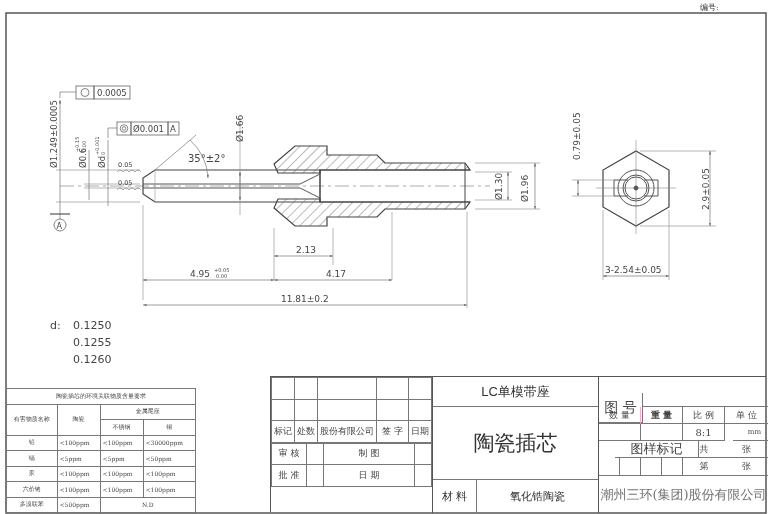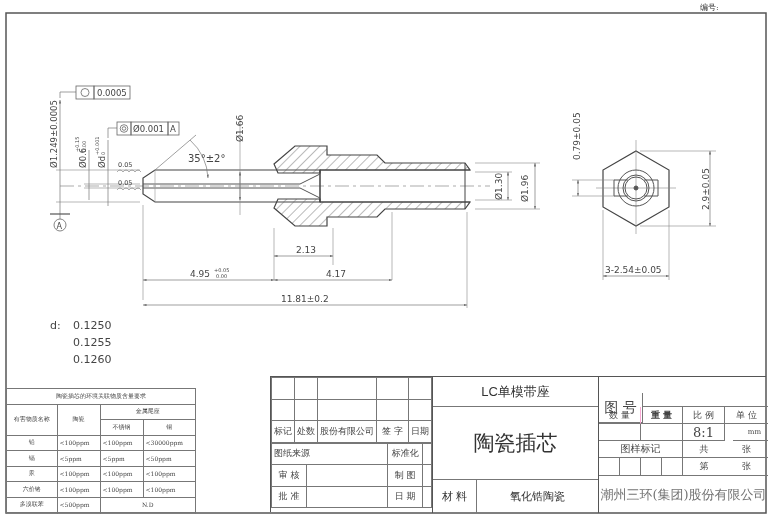--- a/index.html
+++ b/index.html
@@ -238,25 +238,20 @@
         <td>标记</td>
         <td>处数</td>
         <td>股份有限公司</td>
         <td>签 字</td>
         <td>日期</td>
       </tr>
     </tbody>
       </table>
     <table>
       <tbody>
-          <tr>
-        <td colspan="2" style="text-align:left;width:76px">图纸来源</td>
-        <td style="width:30px">标准化</td>
-        <td></td>
-      </tr>
       <tr>
         <td style="width:30px">审 核</td>
         <td></td>
         <td>制 图</td>
         <td></td>
       </tr>
       <tr>
         <td>批 准</td>
         <td></td>
         <td>日 期</td>
@@ -277,24 +272,24 @@
     <div class="cell" style="left:0;top:0;width:44px;height:30px;border-right:1px solid #777;border-bottom:1px solid #777;font-size:14px;margin-top:16px;">图 号</div>
     <div class="cell" style="left:44px;top:0;width:125px;height:30px;border-bottom:1px solid #777;"></div>
 
     <div class="cell" style="left:0;top:30px;width:42px;height:17px;border-right:1px solid #f9a8d4;border-bottom:1px solid #777;font-size:9px;">数 量</div>
     <div class="cell" style="left:42px;top:30px;width:42px;height:17px;border-right:1px solid #777;border-bottom:1px solid #777;font-size:9px;font-weight:bold;">重 量</div>
     <div class="cell" style="left:84px;top:30px;width:42px;height:17px;border-right:1px solid #777;border-bottom:1px solid #777;font-size:9px;">比 例</div>
     <div class="cell" style="left:126px;top:30px;width:43px;height:17px;border-bottom:1px solid #777;font-size:9px;">单 位</div>
 
     <div class="cell" style="left:0;top:47px;width:42px;height:17px;border-right:1px solid #777;border-bottom:1px solid #777;"></div>
     <div class="cell" style="left:42px;top:47px;width:42px;height:17px;border-right:1px solid #777;border-bottom:1px solid #777;"></div>
-    <div class="cell" style="left:84px;top:47px;width:42px;height:17px;border-right:1px solid #777;border-bottom:1px solid #777;font-size:13px;">8:1</div>
+    <div class="cell" style="left:84px;top:47px;width:42px;height:17px;border-right:1px solid #777;border-bottom:1px solid #777;font-size:10px;">8:1</div>
     <div class="cell" style="left:134px;top:47px;width:43px;height:17px;border-bottom:1px solid #777;font-size:7px;">mm</div>
 
-    <div class="cell" style="left:0;top:64px;width:84px;height:17px;border-right:1px solid #777;border-bottom:1px solid #777;font-size:10px;">图样标记</div>
+    <div class="cell" style="left:16px;top:64px;width:84px;height:17px;border-right:1px solid #777;border-bottom:1px solid #777;font-size:13px;">图样标记</div>
     <div class="cell" style="left:84px;top:64px;width:42px;height:17px;border-bottom:1px solid #777;font-size:9px;">共</div>
     <div class="cell" style="left:126px;top:64px;width:43px;height:17px;border-bottom:1px solid #777;font-size:9px;">张</div>
 
     <div class="cell" style="left:0;top:81px;width:21px;height:18px;border-right:1px solid #777;border-bottom:1px solid #777;"></div>
     <div class="cell" style="left:21px;top:81px;width:21px;height:18px;border-right:1px solid #777;border-bottom:1px solid #777;"></div>
     <div class="cell" style="left:42px;top:81px;width:21px;height:18px;border-right:1px solid #777;border-bottom:1px solid #777;"></div>
     <div class="cell" style="left:63px;top:81px;width:21px;height:18px;border-right:1px solid #777;border-bottom:1px solid #777;"></div>
     <div class="cell" style="left:84px;top:81px;width:42px;height:18px;border-bottom:1px solid #777;font-size:9px;">第</div>
     <div class="cell" style="left:126px;top:81px;width:43px;height:18px;border-bottom:1px solid #777;font-size:9px;">张</div>
 

